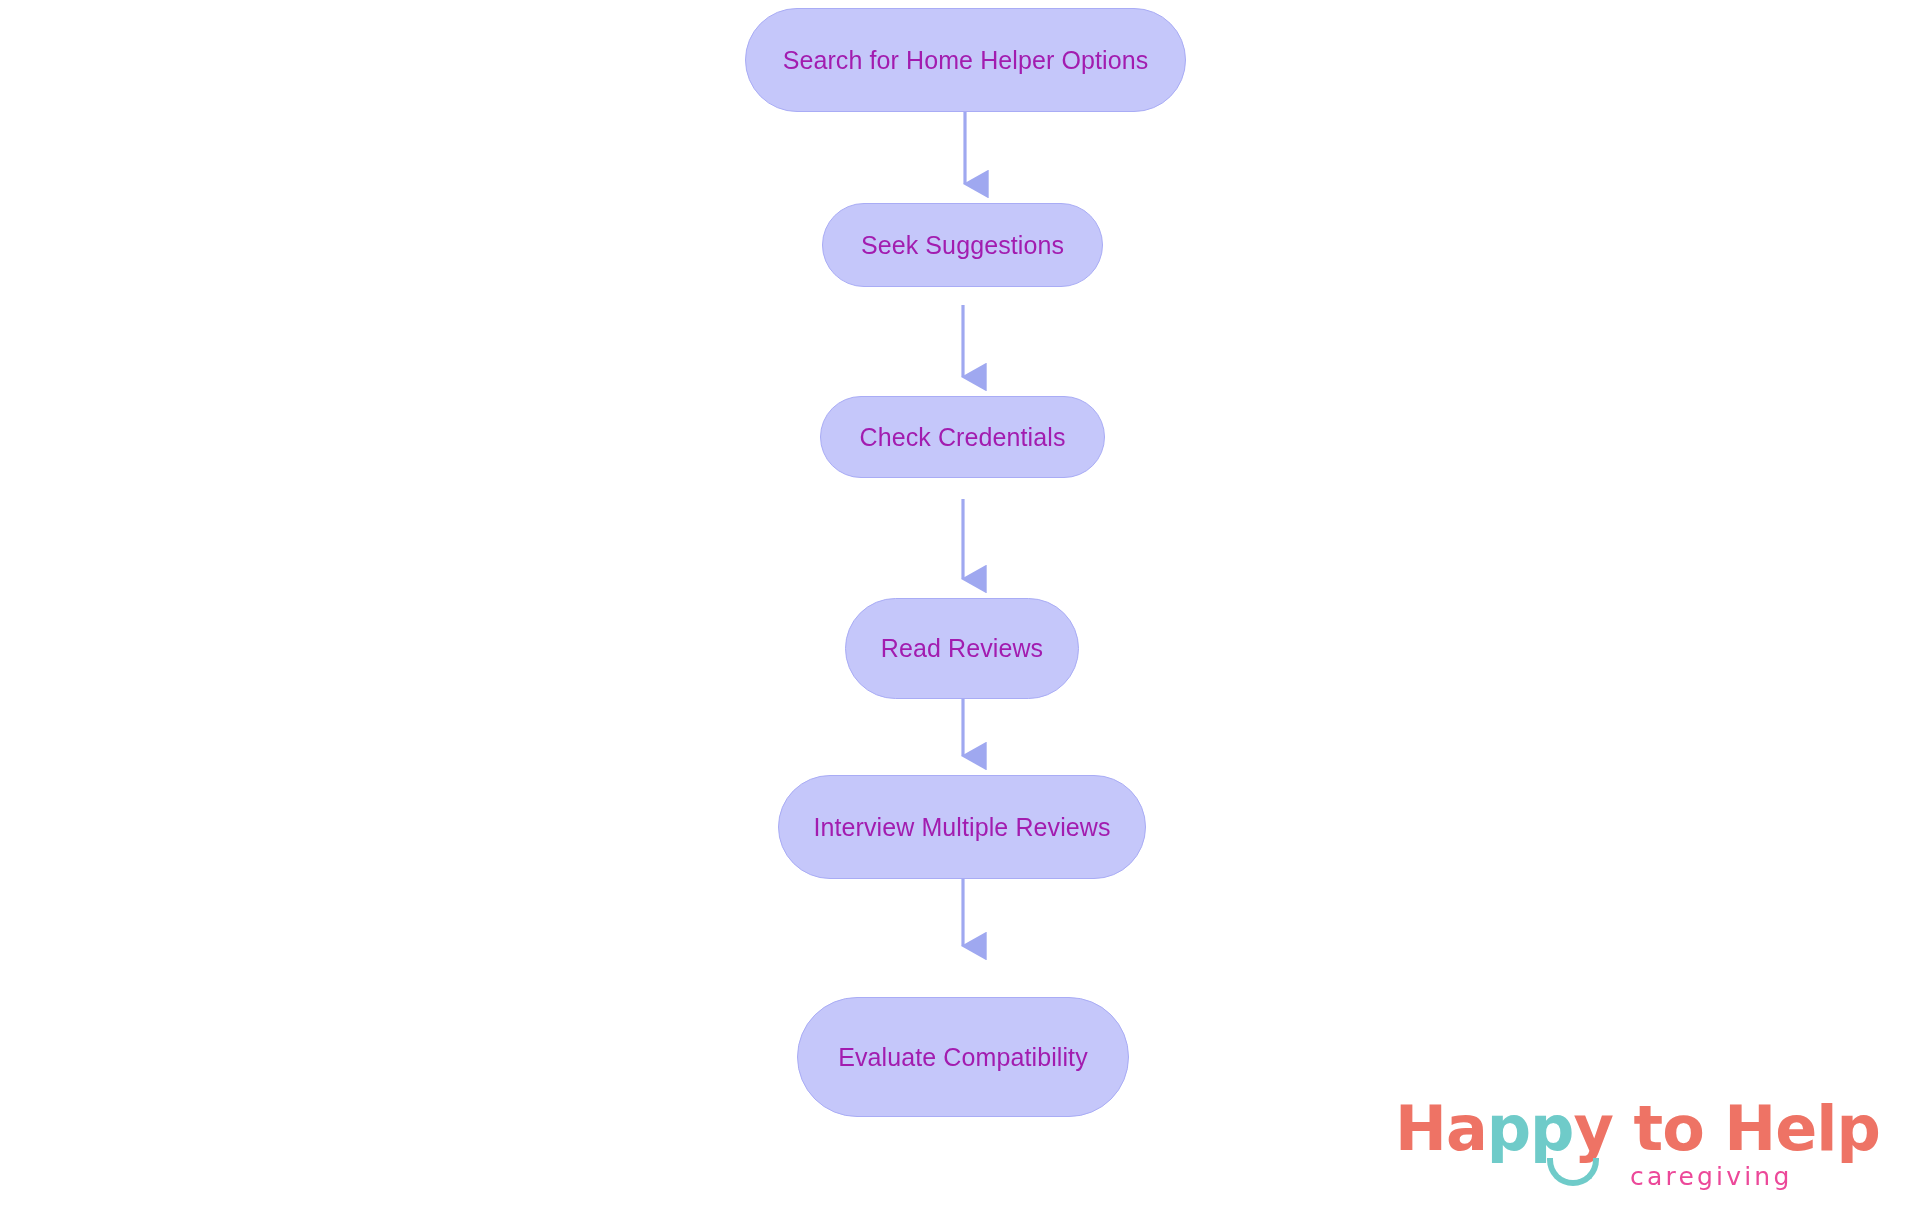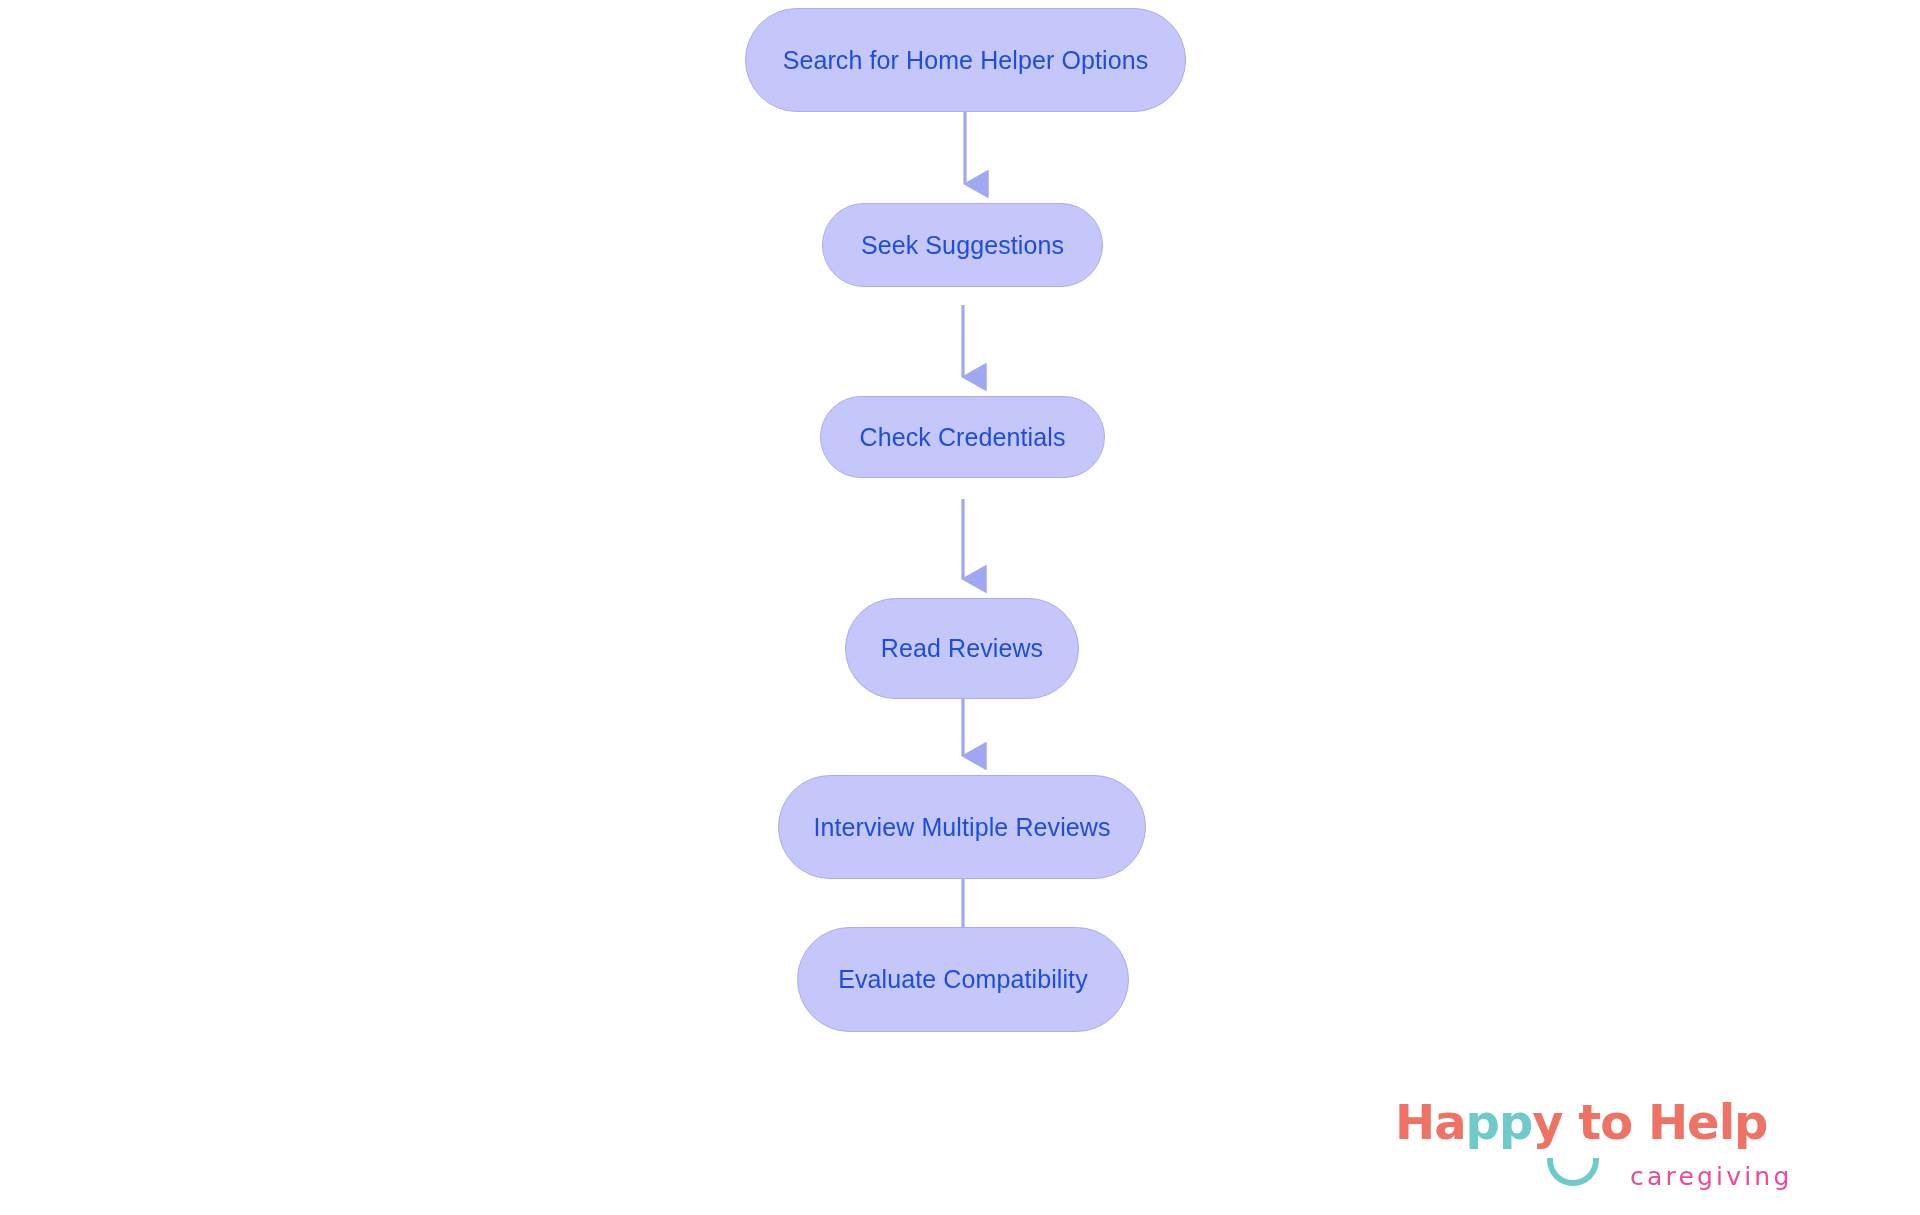--- a/index.html
+++ b/index.html
@@ -42,31 +42,31 @@
     border: 1.5px solid #a9acf5;
     border-radius: 999px;
     color: #3434cd;
     letter-spacing: 0.1px;
     white-space: nowrap;
     user-select: none;
   }
   .flow-node .node-label {
     font-size: 25px;
     line-height: 1;
-    color: #1d4ed8;
+    color: #a21caf;
     font-weight: 400;
   }
 
   
   .node-0 { left: 745px;  top: 8px;    width: 441px; height: 104px; }
   .node-1 { left: 822px;  top: 203px;  width: 281px; height: 84px; }
   .node-2 { left: 820px;  top: 396px;  width: 285px; height: 82px; }
   .node-3 { left: 845px;  top: 598px;  width: 234px; height: 101px; }
   .node-4 { left: 778px;  top: 775px;  width: 368px; height: 104px; }
-  .node-5 { left: 797px;  top: 927px;  width: 332px; height: 105px; }
+  .node-5 { left: 797px;  top: 997px;  width: 332px; height: 120px; }
 
   
   .connector {
     position: absolute;
     left: 0;
     top: 0;
     width: 1920px;
     height: 1090px;
     pointer-events: none;
     overflow: visible;
@@ -77,21 +77,21 @@
     position: absolute;
     left: 1395px;
     top: 1098px;
     width: 500px;
     height: 110px;
   }
   .logo-wordmark {
     position: absolute;
     left: 0;
     top: 0;
-    font-size: 48px;
+    font-size: 62px;
     font-weight: 700;
     letter-spacing: -1px;
     line-height: 1;
     white-space: nowrap;
     color: #ee7365;
     font-family: "DejaVu Sans", "Liberation Sans", sans-serif;
   }
   .logo-wordmark .teal-letters { color: #6fcbc9; }
   .logo-smile {
     position: absolute;

